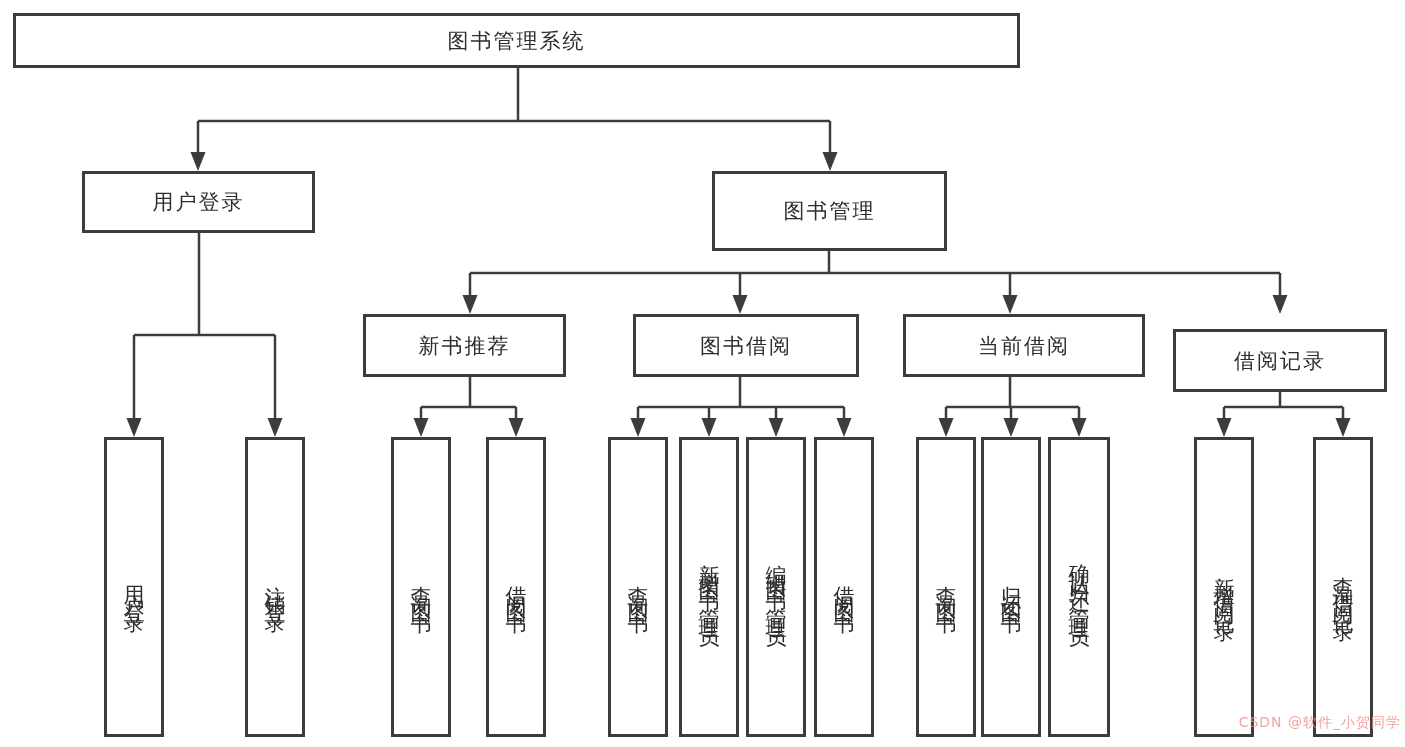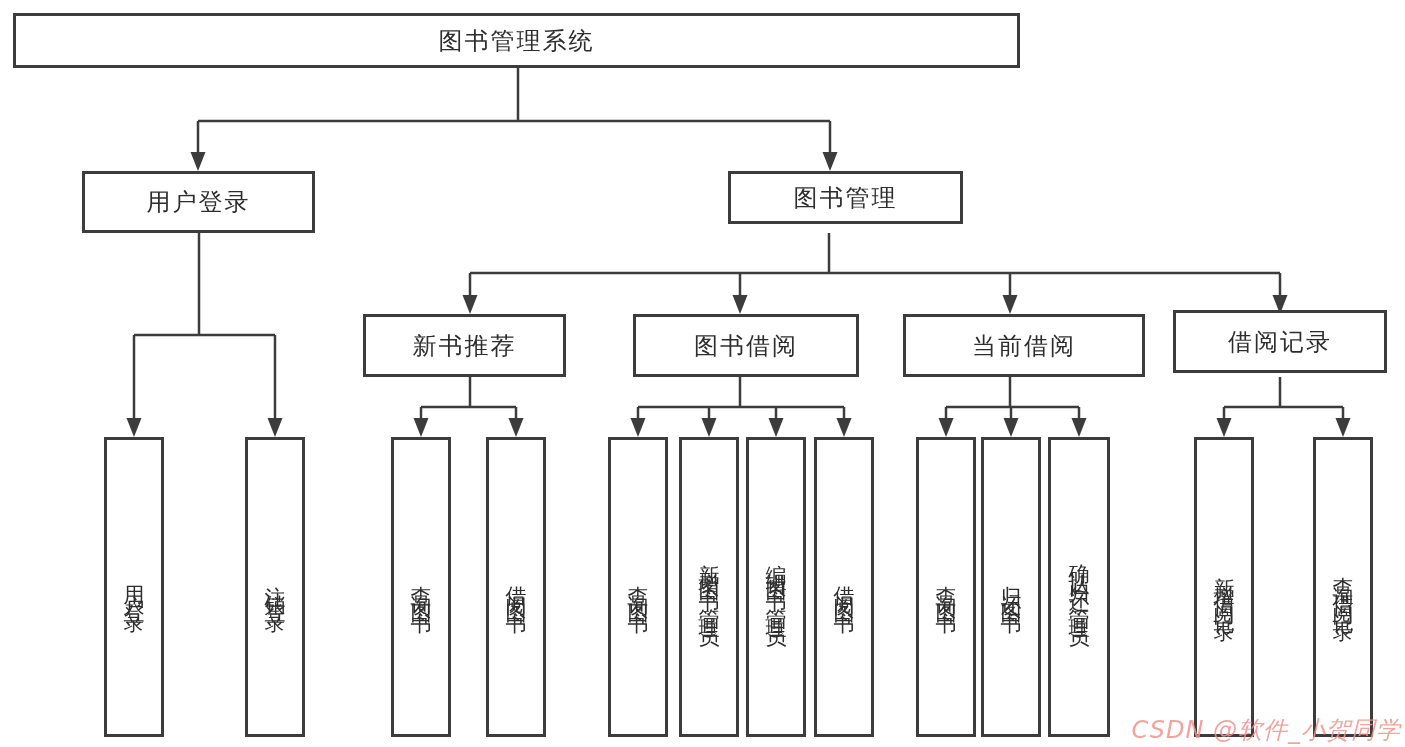--- a/index.html
+++ b/index.html
@@ -6,28 +6,28 @@
   .canvas{
     position:relative;width:1405px;height:747px;background:#ffffff;
     font-family:"DejaVu Sans","Liberation Sans",sans-serif;overflow:hidden;
   }
   #connectors{position:absolute;left:0;top:0;z-index:1;}
   .box{
     position:absolute;box-sizing:border-box;background:#ffffff;
     border:3px solid #3c3c3c;display:flex;align-items:center;justify-content:center;
     color:#2d2d2d;z-index:2;
   }
-  .h .label{font-size:24px;letter-spacing:2px;white-space:nowrap;}
+  .h .label{font-size:21px;letter-spacing:2px;white-space:nowrap;}
   .v .label{
     writing-mode:vertical-rl;text-orientation:mixed;
     font-size:21px;letter-spacing:9px;line-height:1.05;white-space:nowrap;
   }
   .watermark{
     position:absolute;right:4px;top:714px;z-index:3;
-    font-size:24px;letter-spacing:1px;white-space:nowrap;opacity:0.85;font-style:italic;
+    font-size:14px;letter-spacing:1px;white-space:nowrap;opacity:0.85;
   }
 </style>
 </head>
 <body>
 
 <div class="canvas">
 
   <svg id="connectors" width="1405" height="747">
       <path d="M518 68 V121 M198 121 H830 M199 233 V335 M134 335 H275 M829 233 V273 M470 273 H1280 M470 377 V407 M421 407 H516 M740 377 V407 M638 407 H844 M1010 377 V407 M946 407 H1079 M1280 377 V407 M1224 407 H1343" stroke="#3c3c3c" stroke-width="2.5" fill="none"></path>
       <line x1="198" y1="121" x2="198" y2="157" stroke="#3c3c3c" stroke-width="2.5"></line>
@@ -70,34 +70,34 @@
       <polygon points="1335.5,418 1350.5,418 1343,437" fill="#3c3c3c"></polygon>
     </svg>
 
   <div class="box h" style="left:13px;top:13px;width:1007px;height:55px;">
     <span class="label">图书管理系统</span>
   </div>
 
   <div class="box h" style="left:82px;top:171px;width:233px;height:62px;">
     <span class="label">用户登录</span>
   </div>
-  <div class="box h" style="left:728px;top:171px;width:235px;height:53px;">
+  <div class="box h" style="left:712px;top:171px;width:235px;height:80px;">
     <span class="label">图书管理</span>
   </div>
 
   <div class="box h" style="left:363px;top:314px;width:203px;height:63px;">
     <span class="label">新书推荐</span>
   </div>
   <div class="box h" style="left:633px;top:314px;width:226px;height:63px;">
     <span class="label">图书借阅</span>
   </div>
   <div class="box h" style="left:903px;top:314px;width:242px;height:63px;">
     <span class="label">当前借阅</span>
   </div>
-  <div class="box h" style="left:1173px;top:310px;width:214px;height:63px;">
+  <div class="box h" style="left:1173px;top:329px;width:214px;height:63px;">
     <span class="label">借阅记录</span>
   </div>
 
   <div class="box v" style="left:104px;top:437px;width:60px;height:300px;">
     <span class="label">用户登录</span>
   </div>
   <div class="box v" style="left:245px;top:437px;width:60px;height:300px;">
     <span class="label">注销登录</span>
   </div>
 

